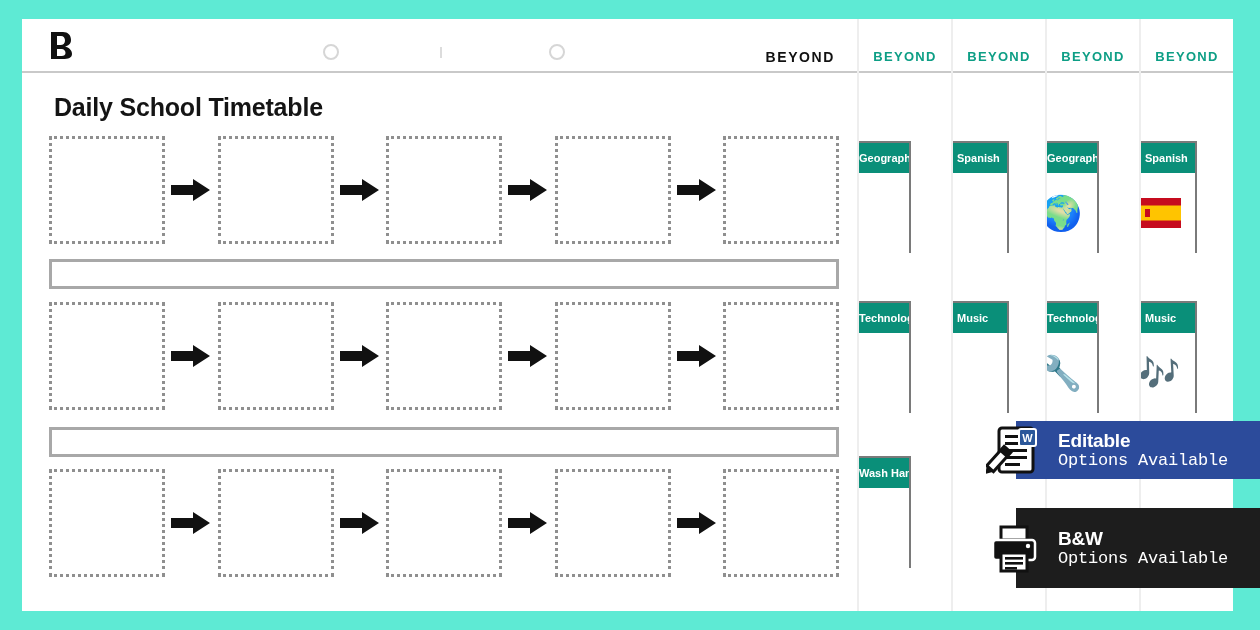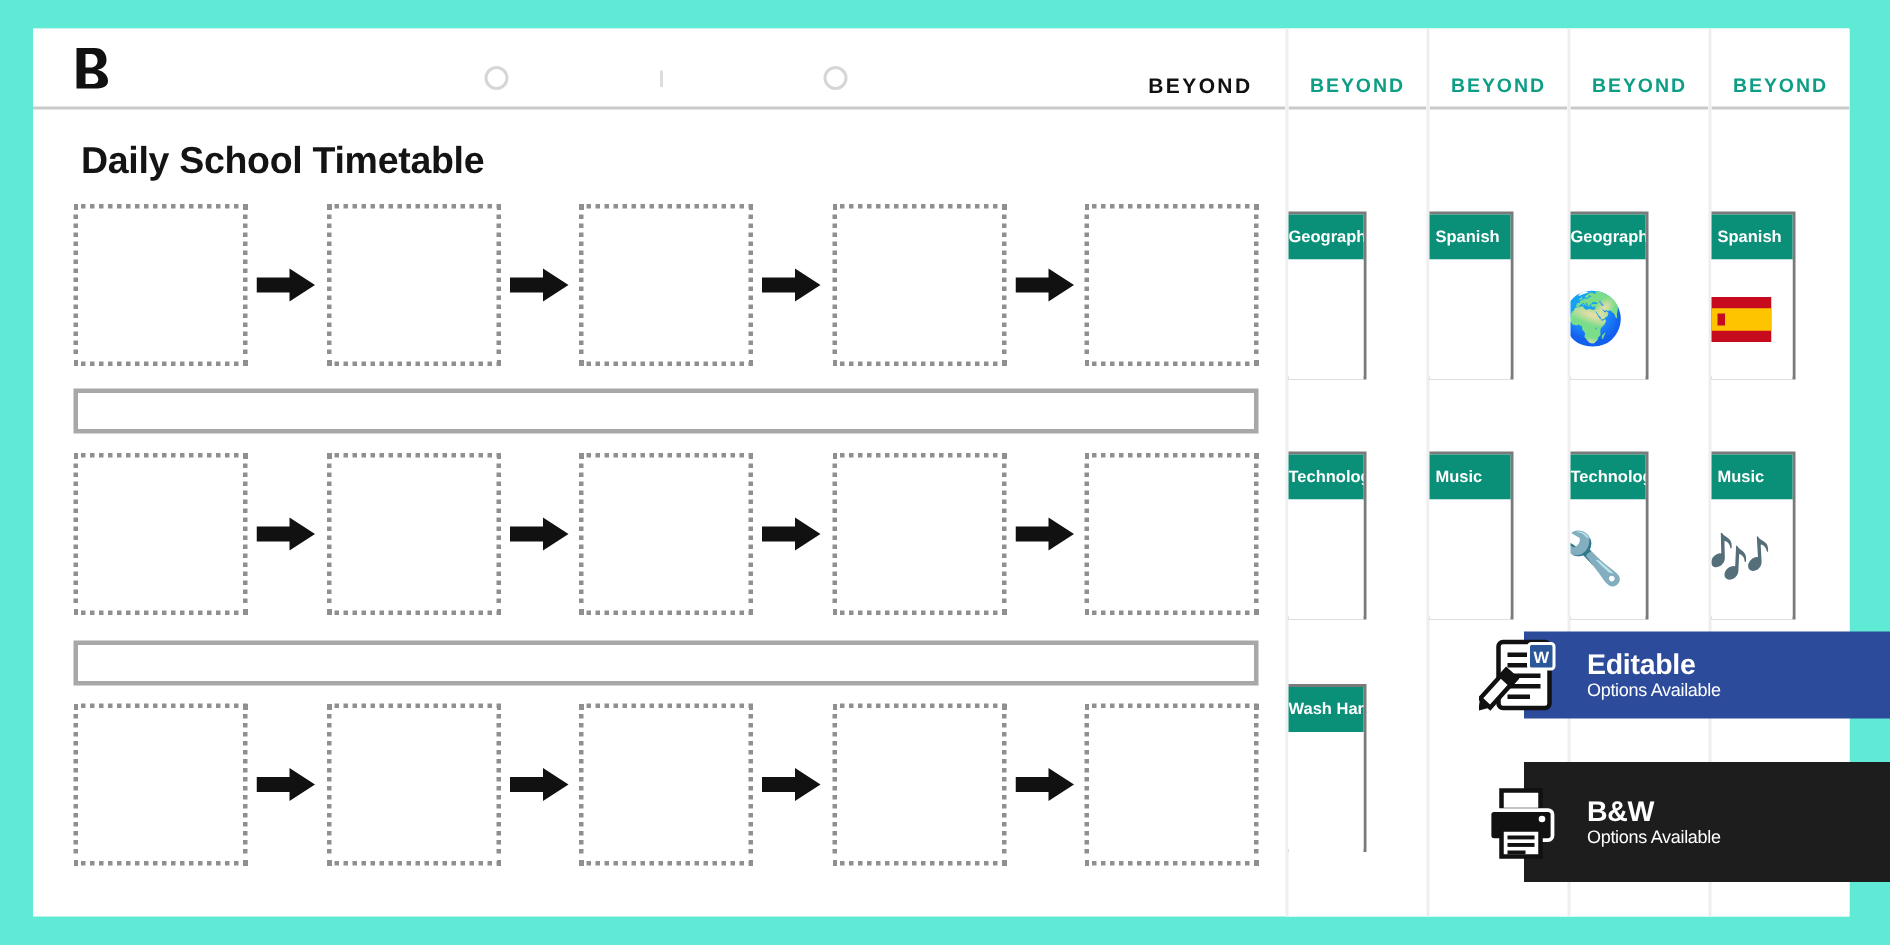--- a/index.html
+++ b/index.html
@@ -260,23 +260,24 @@
     margin-left: 42px;
     color: #ffffff;
     line-height: 1.12;
   }
   .badge-title {
     font-size: 19px;
     font-weight: bold;
     letter-spacing: -0.2px;
   }
   .badge-sub {
-    font-size: 12px;
+    font-size: 17px;
     font-weight: normal;
     letter-spacing: -0.2px;
+    font-family: Liberation Mono, monospace;
   }
 </style>
 </head>
 <body>
 
 <div id="stage">
 
   <div class="worksheet">
 
     <div class="sheet-header">

